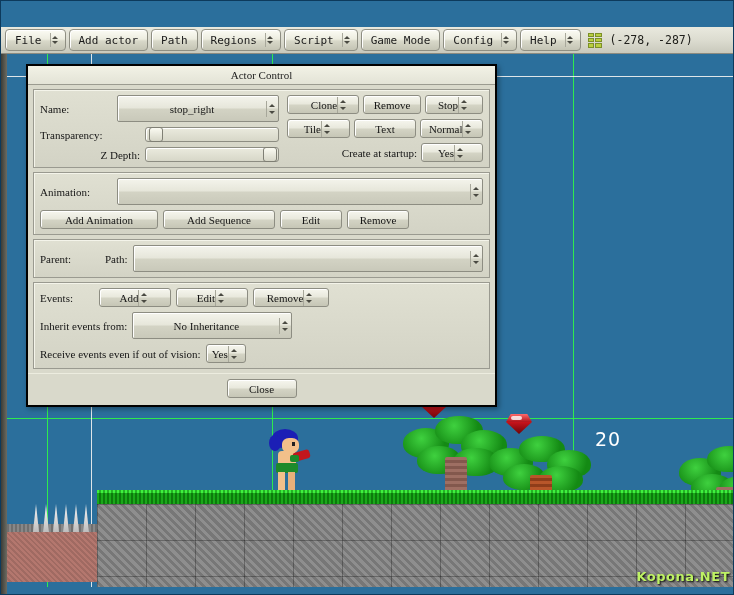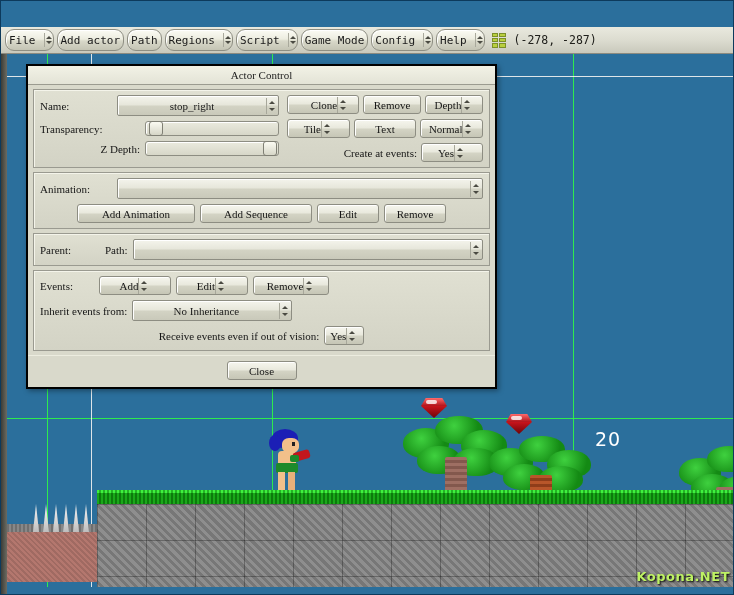--- a/index.html
+++ b/index.html
@@ -49,23 +49,23 @@
   
   #menubar{
     position:absolute;left:0;top:26px;width:734px;height:27px;
     background:linear-gradient(to bottom,#e9e9de 0%,#dcdcd0 50%,#c9c9bc 100%);
     display:flex;align-items:center;padding:0 4px;box-sizing:border-box;gap:3px;
     border-bottom:1px solid #8a8a80;
   }
   .mbtn{
     height:20px;display:flex;align-items:center;justify-content:center;
     background:linear-gradient(to bottom,#fbfbf4 0%,#ededE0 45%,#d8d8c9 55%,#c4c4b4 100%);
-    border:1px solid #8e8e82;border-radius:9px;
+    border:1px solid #8e8e82;border-radius:4px;
     box-shadow:inset 1px 1px 0 #ffffff;
-    font-size:11px;color:#1a1a1a;padding:0 0;white-space:nowrap;
+    font-size:11px;color:#1a1a1a;padding:0 6px;white-space:nowrap;
     font-family:"DejaVu Sans Mono","Liberation Mono",monospace;
   }
   .mbtn .lbl{padding:0 3px;}
   .mbtn .spin{
     display:inline-block;margin-left:5px;width:8px;height:14px;position:relative;flex:none;
     border-left:1px solid #a9a99c;
   }
   .mbtn .spin::before,.mbtn .spin::after{
     content:"";position:absolute;left:1px;border-left:3px solid transparent;border-right:3px solid transparent;
   }
@@ -180,24 +180,24 @@
     height:18px;display:flex;align-items:center;justify-content:center;
     background:linear-gradient(to bottom,#f2f2e6,#e3e3d6);
     border-bottom:1px solid #9b9b90;font-size:11px;color:#1b1b1b;
   }
   .panel{
     border:1px solid #9a9a90;margin:4px 5px;padding:5px 6px;
     background:linear-gradient(to bottom,#e0e0d2,#d3d3c5);
     box-shadow:inset 1px 1px 0 #f4f4ea;
   }
   .row{display:flex;align-items:center;gap:5px;margin-bottom:5px;}
-  .row:last-child{margin-bottom:0;justify-content:center;}
+  .row:last-child{margin-bottom:0;}
   .lab{font-size:11px;color:#151515;white-space:nowrap;}
   .combo{
-    height:21px;border:1px solid #8d8d82;border-radius:2px;
+    height:27px;border:1px solid #8d8d82;border-radius:2px;
     background:linear-gradient(to bottom,#f4f4ec 0%,#e6e6da 48%,#d3d3c4 52%,#c9c9ba 100%);
     box-shadow:inset 1px 1px 0 #fff;
     display:flex;align-items:center;position:relative;box-sizing:border-box;
   }
   .combo .val{flex:1;text-align:center;font-size:11px;color:#1a1a1a;white-space:nowrap;overflow:hidden;}
   .spin2{width:11px;height:16px;position:relative;flex:none;border-left:1px solid #a7a79a;}
   .spin2::before,.spin2::after{content:"";position:absolute;left:2px;
     border-left:3px solid transparent;border-right:3px solid transparent;}
   .spin2::before{top:3px;border-bottom:3px solid #4a4a42;}
   .spin2::after{bottom:3px;border-top:3px solid #4a4a42;}
@@ -402,39 +402,39 @@
         <div style="width:196px;">
           <div class="row" style="gap:4px;">
             <div class="btn" style="flex:1;padding-left:21px;">
               <span>Clone</span>
               <span class="spin2"></span>
             </div>
             <div class="btn" style="flex:1;">
               <span>Remove</span>
             </div>
             <div class="btn" style="flex:1;">
-              <span>Depth</span>
+              <span>Stop</span>
               <span class="spin2"></span>
             </div>
           </div>
           <div class="row" style="gap:4px;">
             <div class="btn" style="flex:1;">
               <span>Tile</span>
               <span class="spin2"></span>
             </div>
             <div class="btn" style="flex:1;">
               <span>Text</span>
             </div>
             <div class="btn" style="flex:1;">
               <span>Normal</span>
               <span class="spin2"></span>
             </div>
           </div>
           <div class="row" style="gap:4px;justify-content:flex-end;">
-            <span class="lab">Create at events:</span>
+            <span class="lab">Create at startup:</span>
             <div class="btn" style="width:62px;">
               <span>Yes</span>
               <span class="spin2"></span>
             </div>
           </div>
         </div>
       </div>
     </div>
 
     <div class="panel">

